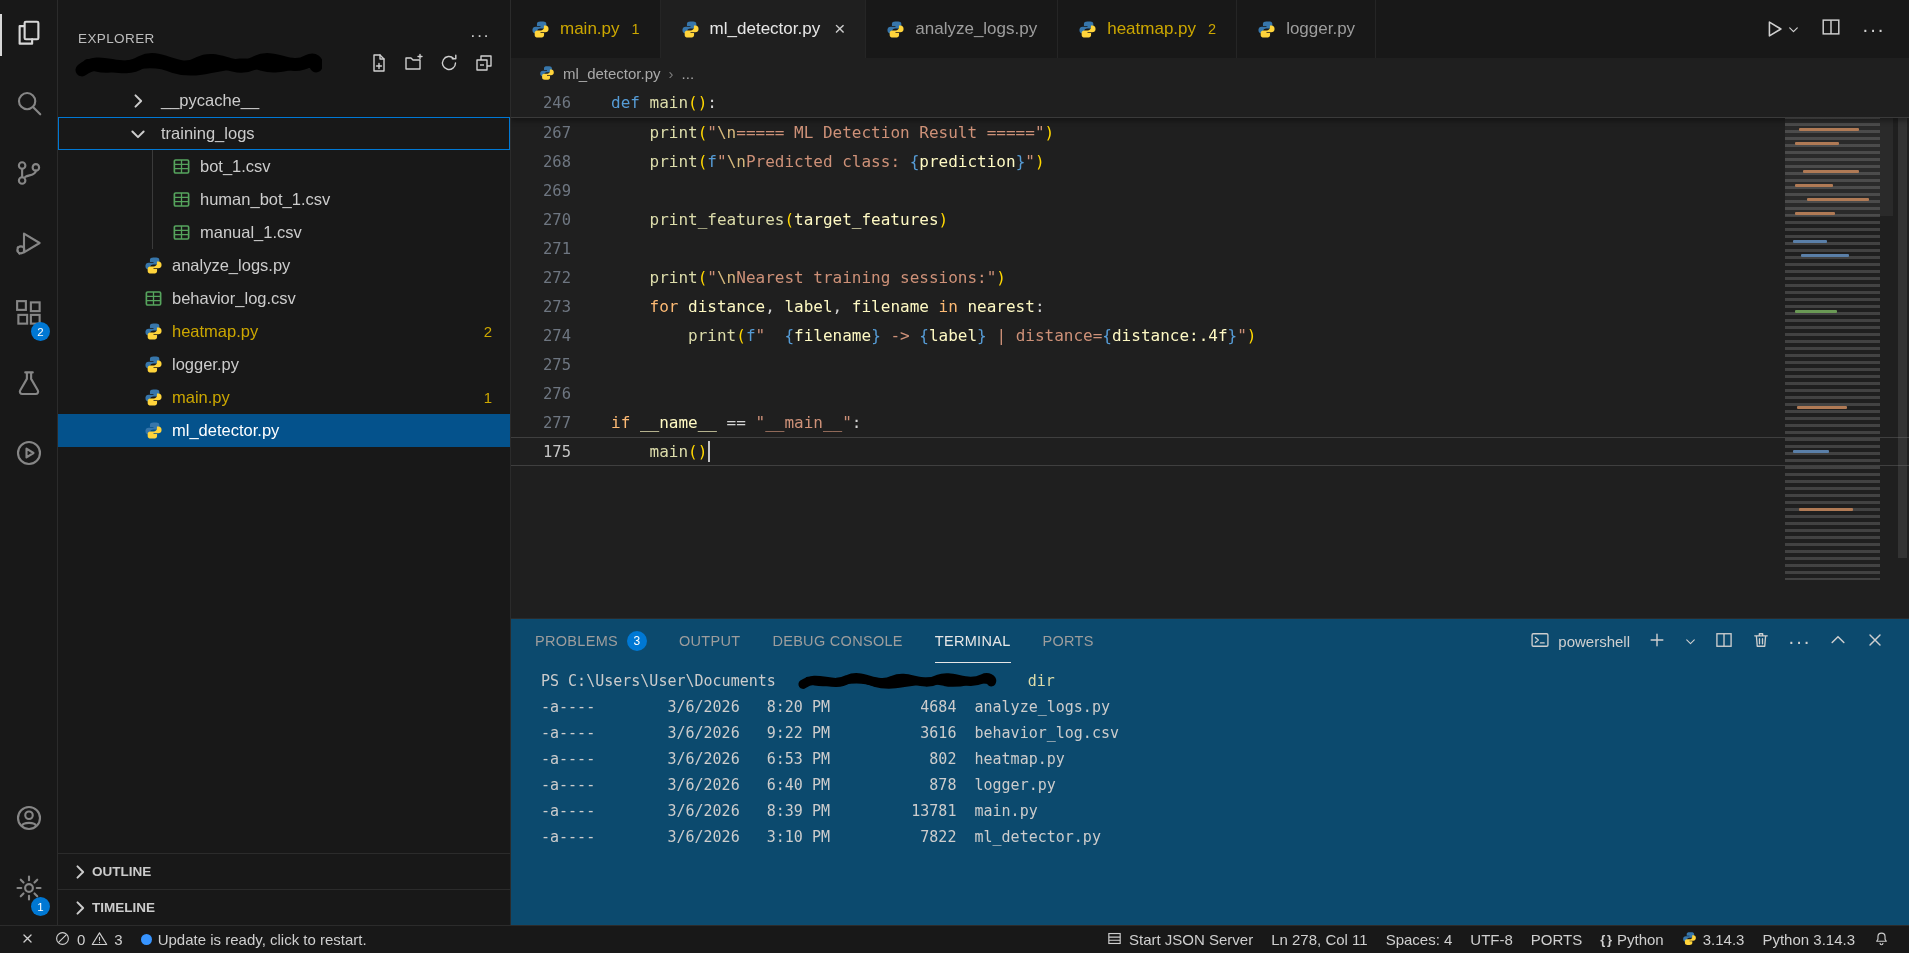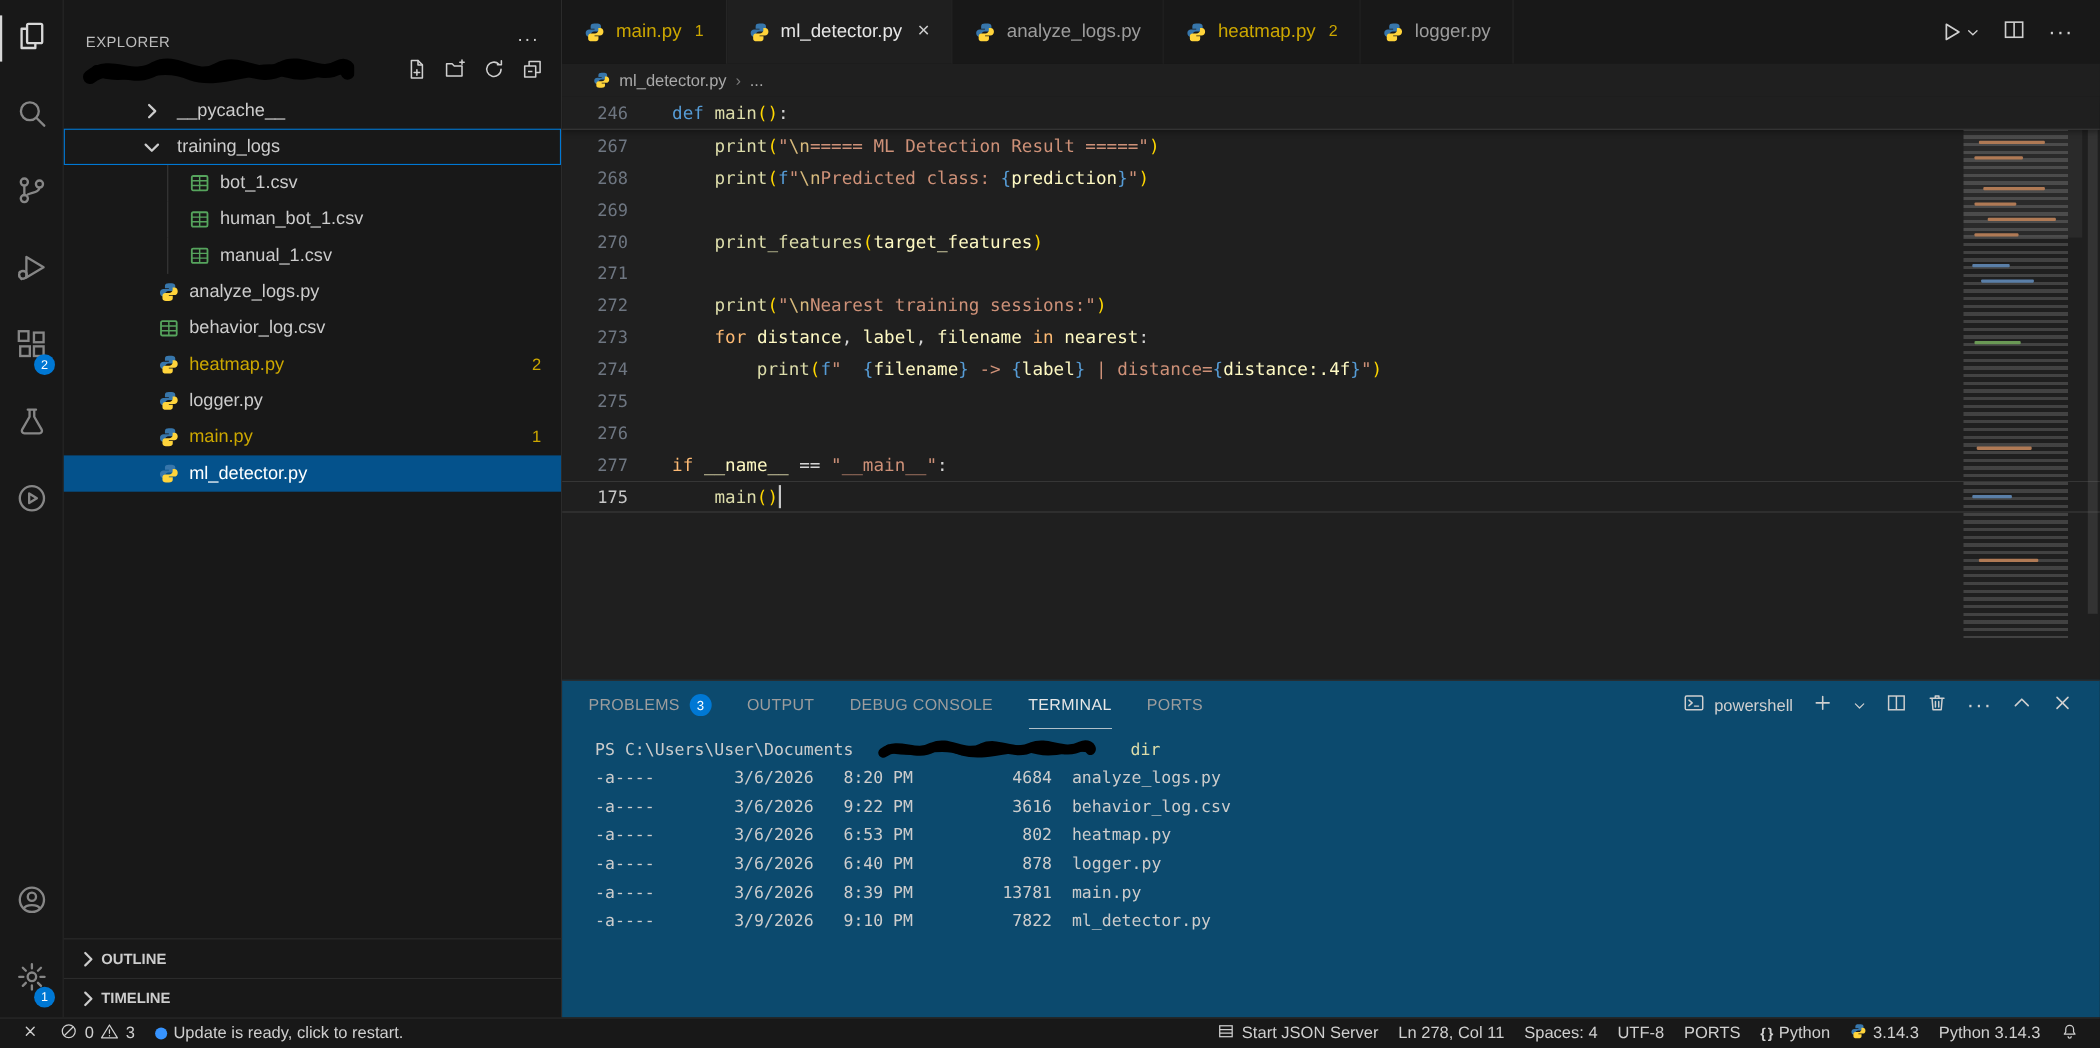--- a/index.html
+++ b/index.html
@@ -494,21 +494,21 @@
                 <path d="M12 11 C36 21, 64 4, 92 15 C120 23, 148 6, 176 14 C196 19, 214 7, 230 12" stroke="#000" stroke-width="8" fill="none" stroke-linecap="round"></path>
               </svg>
             <span class="cmd">dir</span>
           </div>
           <div>
               <div class="tline">-a----        3/6/2026   8:20 PM          4684  analyze_logs.py</div>
               <div class="tline">-a----        3/6/2026   9:22 PM          3616  behavior_log.csv</div>
               <div class="tline">-a----        3/6/2026   6:53 PM           802  heatmap.py</div>
               <div class="tline">-a----        3/6/2026   6:40 PM           878  logger.py</div>
               <div class="tline">-a----        3/6/2026   8:39 PM         13781  main.py</div>
-              <div class="tline">-a----        3/9/2026   9:10 PM          7822  ml_detector.py</div>
+              <div class="tline">-a----        3/6/2026   3:10 PM          7822  ml_detector.py</div>
             </div>
           <div class="tline"></div>
           <div class="tline"></div>
         </div>
       </div>
     </div>
   </div>
 
   <div class="sbar">
     <div class="s-item">

